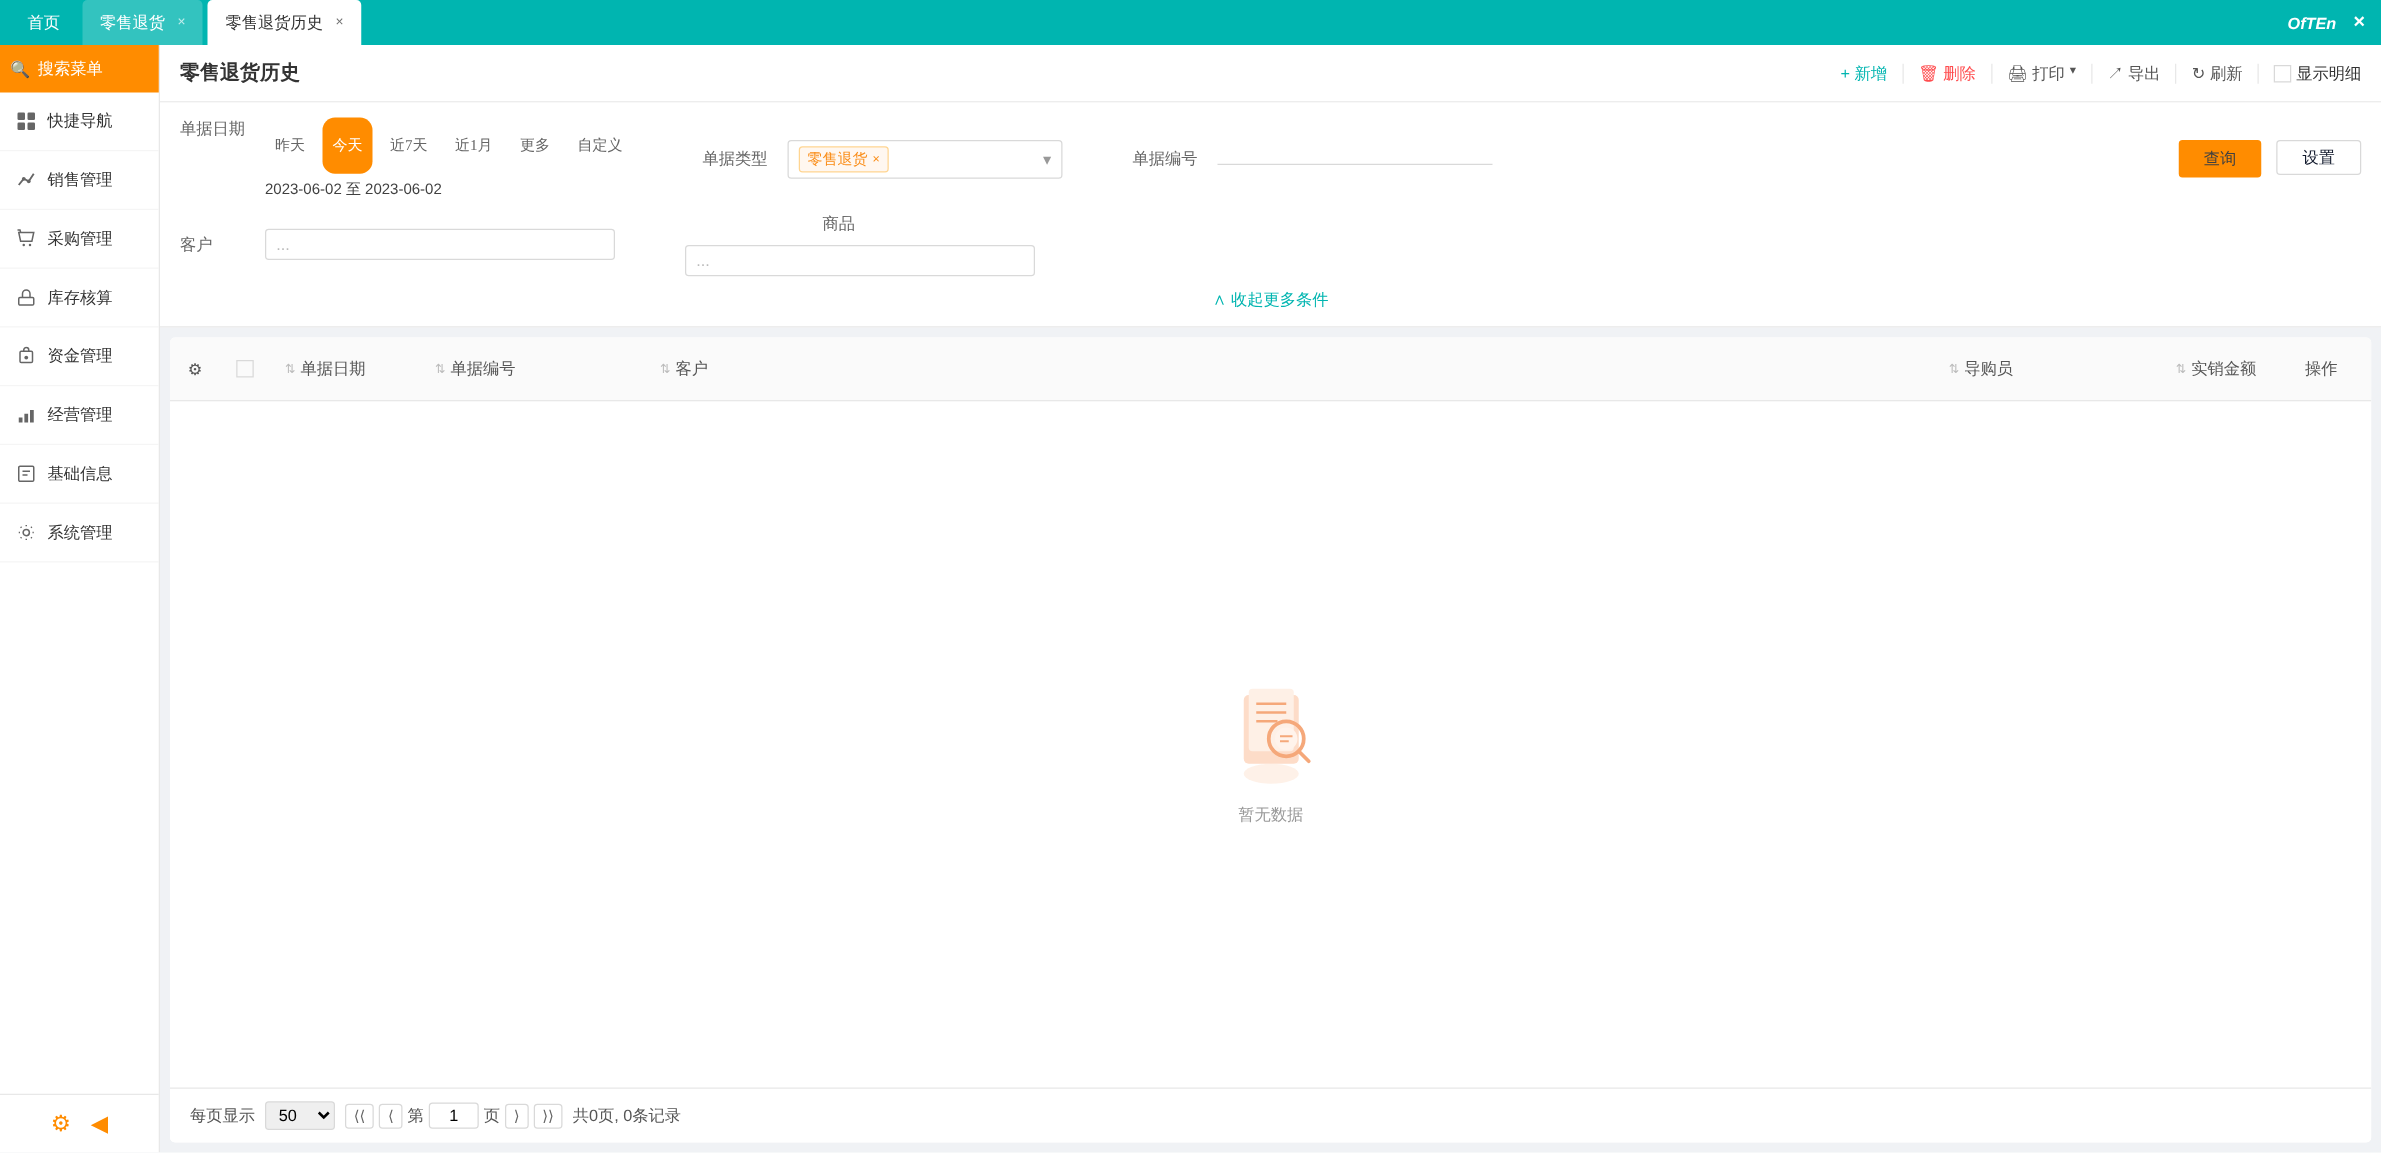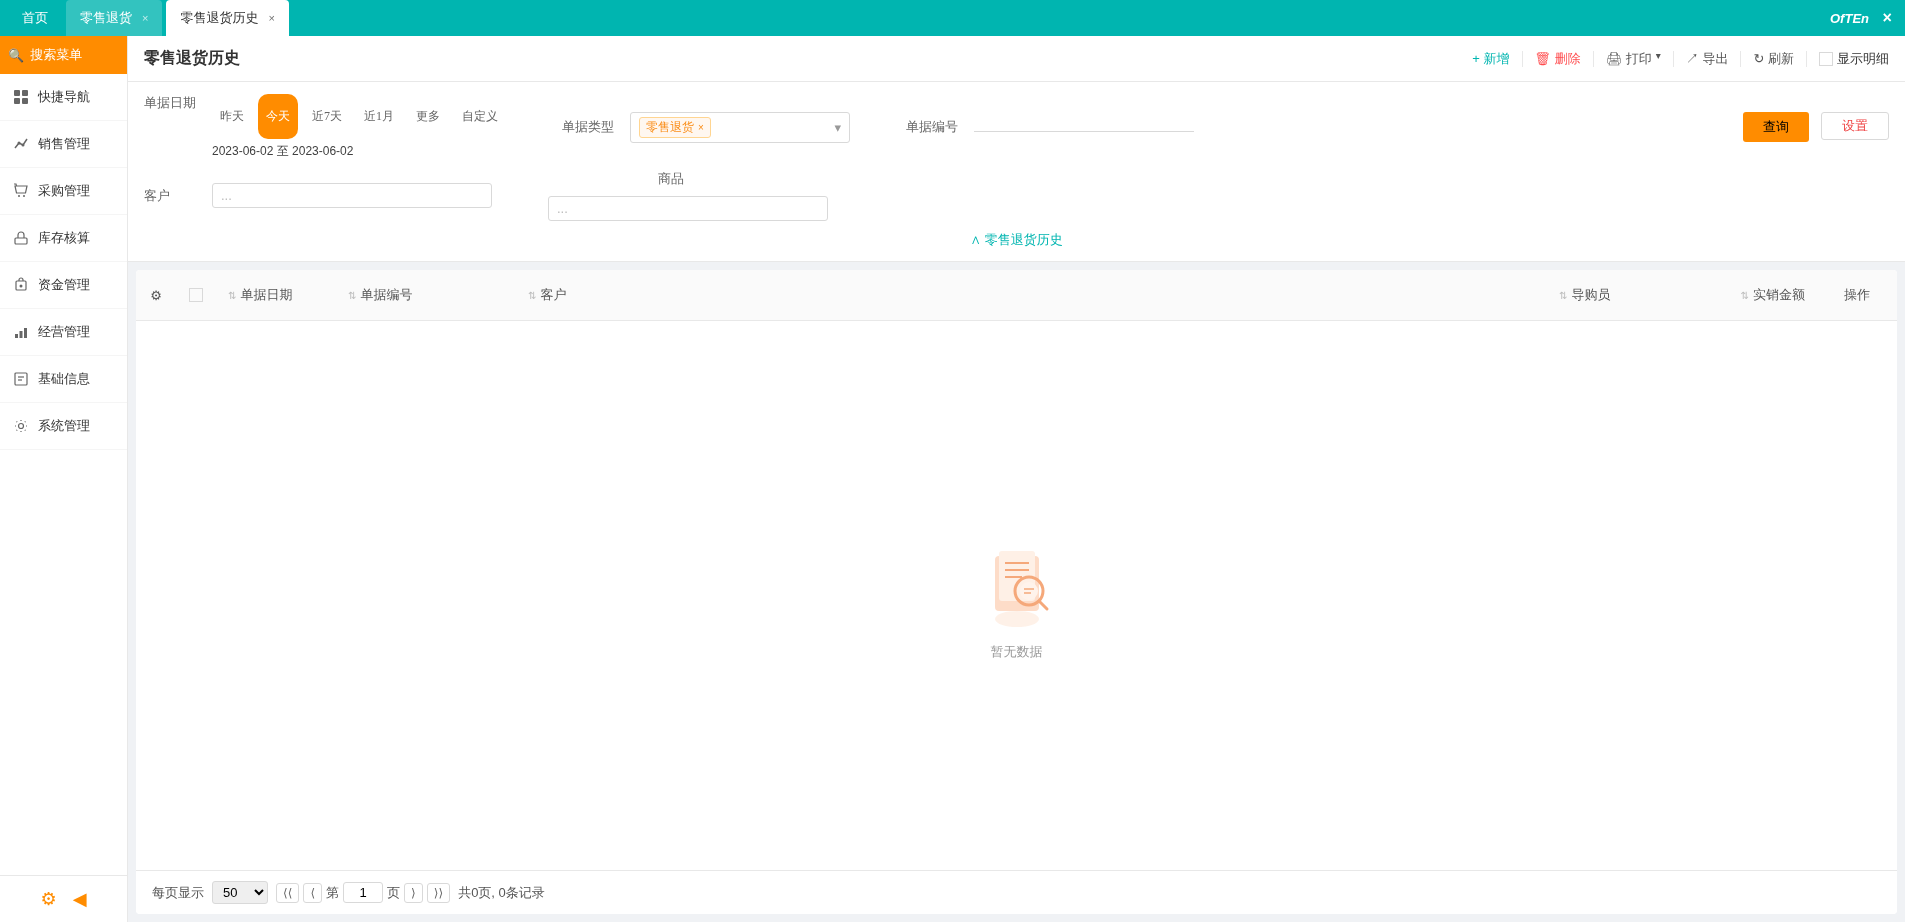--- a/index.html
+++ b/index.html
@@ -47,22 +47,22 @@
     .date-btn { padding: 2px 8px; border-radius: 3px; cursor: pointer; font-size: 12px; color: #666; }
     .date-btn.active { background: #ff8c00; color: #fff; border-radius: 10px; padding: 14px 8px; }
     .date-range { font-size: 12px; color: #404040; margin-top: 2px; }
     .filter-input { flex: 1; border: 1px solid #d9d9d9; border-radius: 3px; padding: 4px 8px; font-size: 13px; min-width: 200px; cursor: pointer; display: flex; align-items: center; justify-content: space-between; }
     .filter-input .placeholder { color: #bbb; }
     .type-selector { display: flex; align-items: center; border: 1px solid #d9d9d9; border-radius: 3px; padding: 4px 8px; min-width: 200px; cursor: pointer; }
     .type-tag { background: #fff7f0; border: 1px solid #ffd591; color: #fa8c16; border-radius: 3px; padding: 1px 6px; font-size: 12px; display: flex; align-items: center; gap: 4px; }
     .type-tag-close { cursor: pointer; font-size: 10px; }
     .arrow-down { color: #999; margin-left: auto; }
     .collapse-btn { display: flex; align-items: center; gap: 4px; color: #00b5b0; cursor: pointer; font-size: 13px; margin: 0 auto; width: fit-content; }
-    .query-btn { background: #ff8c00; color: #000000; border: none; border-radius: 3px; padding: 6px 20px; cursor: pointer; font-size: 13px; }
-    .setting-btn { background: #fff; color: #ef4444; border: 1px solid #d9d9d9; border-radius: 3px; padding: 4px 20px; cursor: pointer; font-size: 13px; }
+    .query-btn { background: #ff8c00; color: #404040; border: none; border-radius: 3px; padding: 6px 20px; cursor: pointer; font-size: 13px; }
+    .setting-btn { background: #fff; color: #0f172a; border: 1px solid #d9d9d9; border-radius: 3px; padding: 4px 20px; cursor: pointer; font-size: 13px; }
 
     
     .table-section { flex: 1; background: #fff; margin: 8px; border-radius: 4px; display: flex; flex-direction: column; overflow: hidden; }
     .table-header { display: flex; align-items: center; background: #fafafa; border-bottom: 1px solid #e8e8e8; padding: 8px 0; font-weight: 500; color: #555; }
     .th { padding: 8px 12px; display: flex; align-items: center; gap: 4px; font-size: 13px; cursor: pointer; user-select: none; }
     .table-body { flex: 1; display: flex; flex-direction: column; align-items: center; justify-content: center; }
     .empty-state { display: flex; flex-direction: column; align-items: center; gap: 12px; }
     .empty-text { color: #999; font-size: 13px; }
 
     
@@ -281,21 +281,21 @@
         <div style="display:flex;align-items:center;gap:8px;margin-left:40px;flex-direction:column;">
           <span class="filter-label">商品</span>
           <div class="filter-input" style="min-width:280px;">
             <span class="placeholder">...</span>
           </div>
         </div>
       </div>
 
       <div style="display:flex;justify-content:center;margin-top:10px;">
         <div class="collapse-btn">
-          <span>∧ 零售退货历史</span>
+          <span>∧ 收起更多条件</span>
         </div>
       </div>
     </div>
 
     <div class="table-section">
 
       <div class="table-header">
         <div class="th col-settings">
           <span>⚙</span>
         </div>

